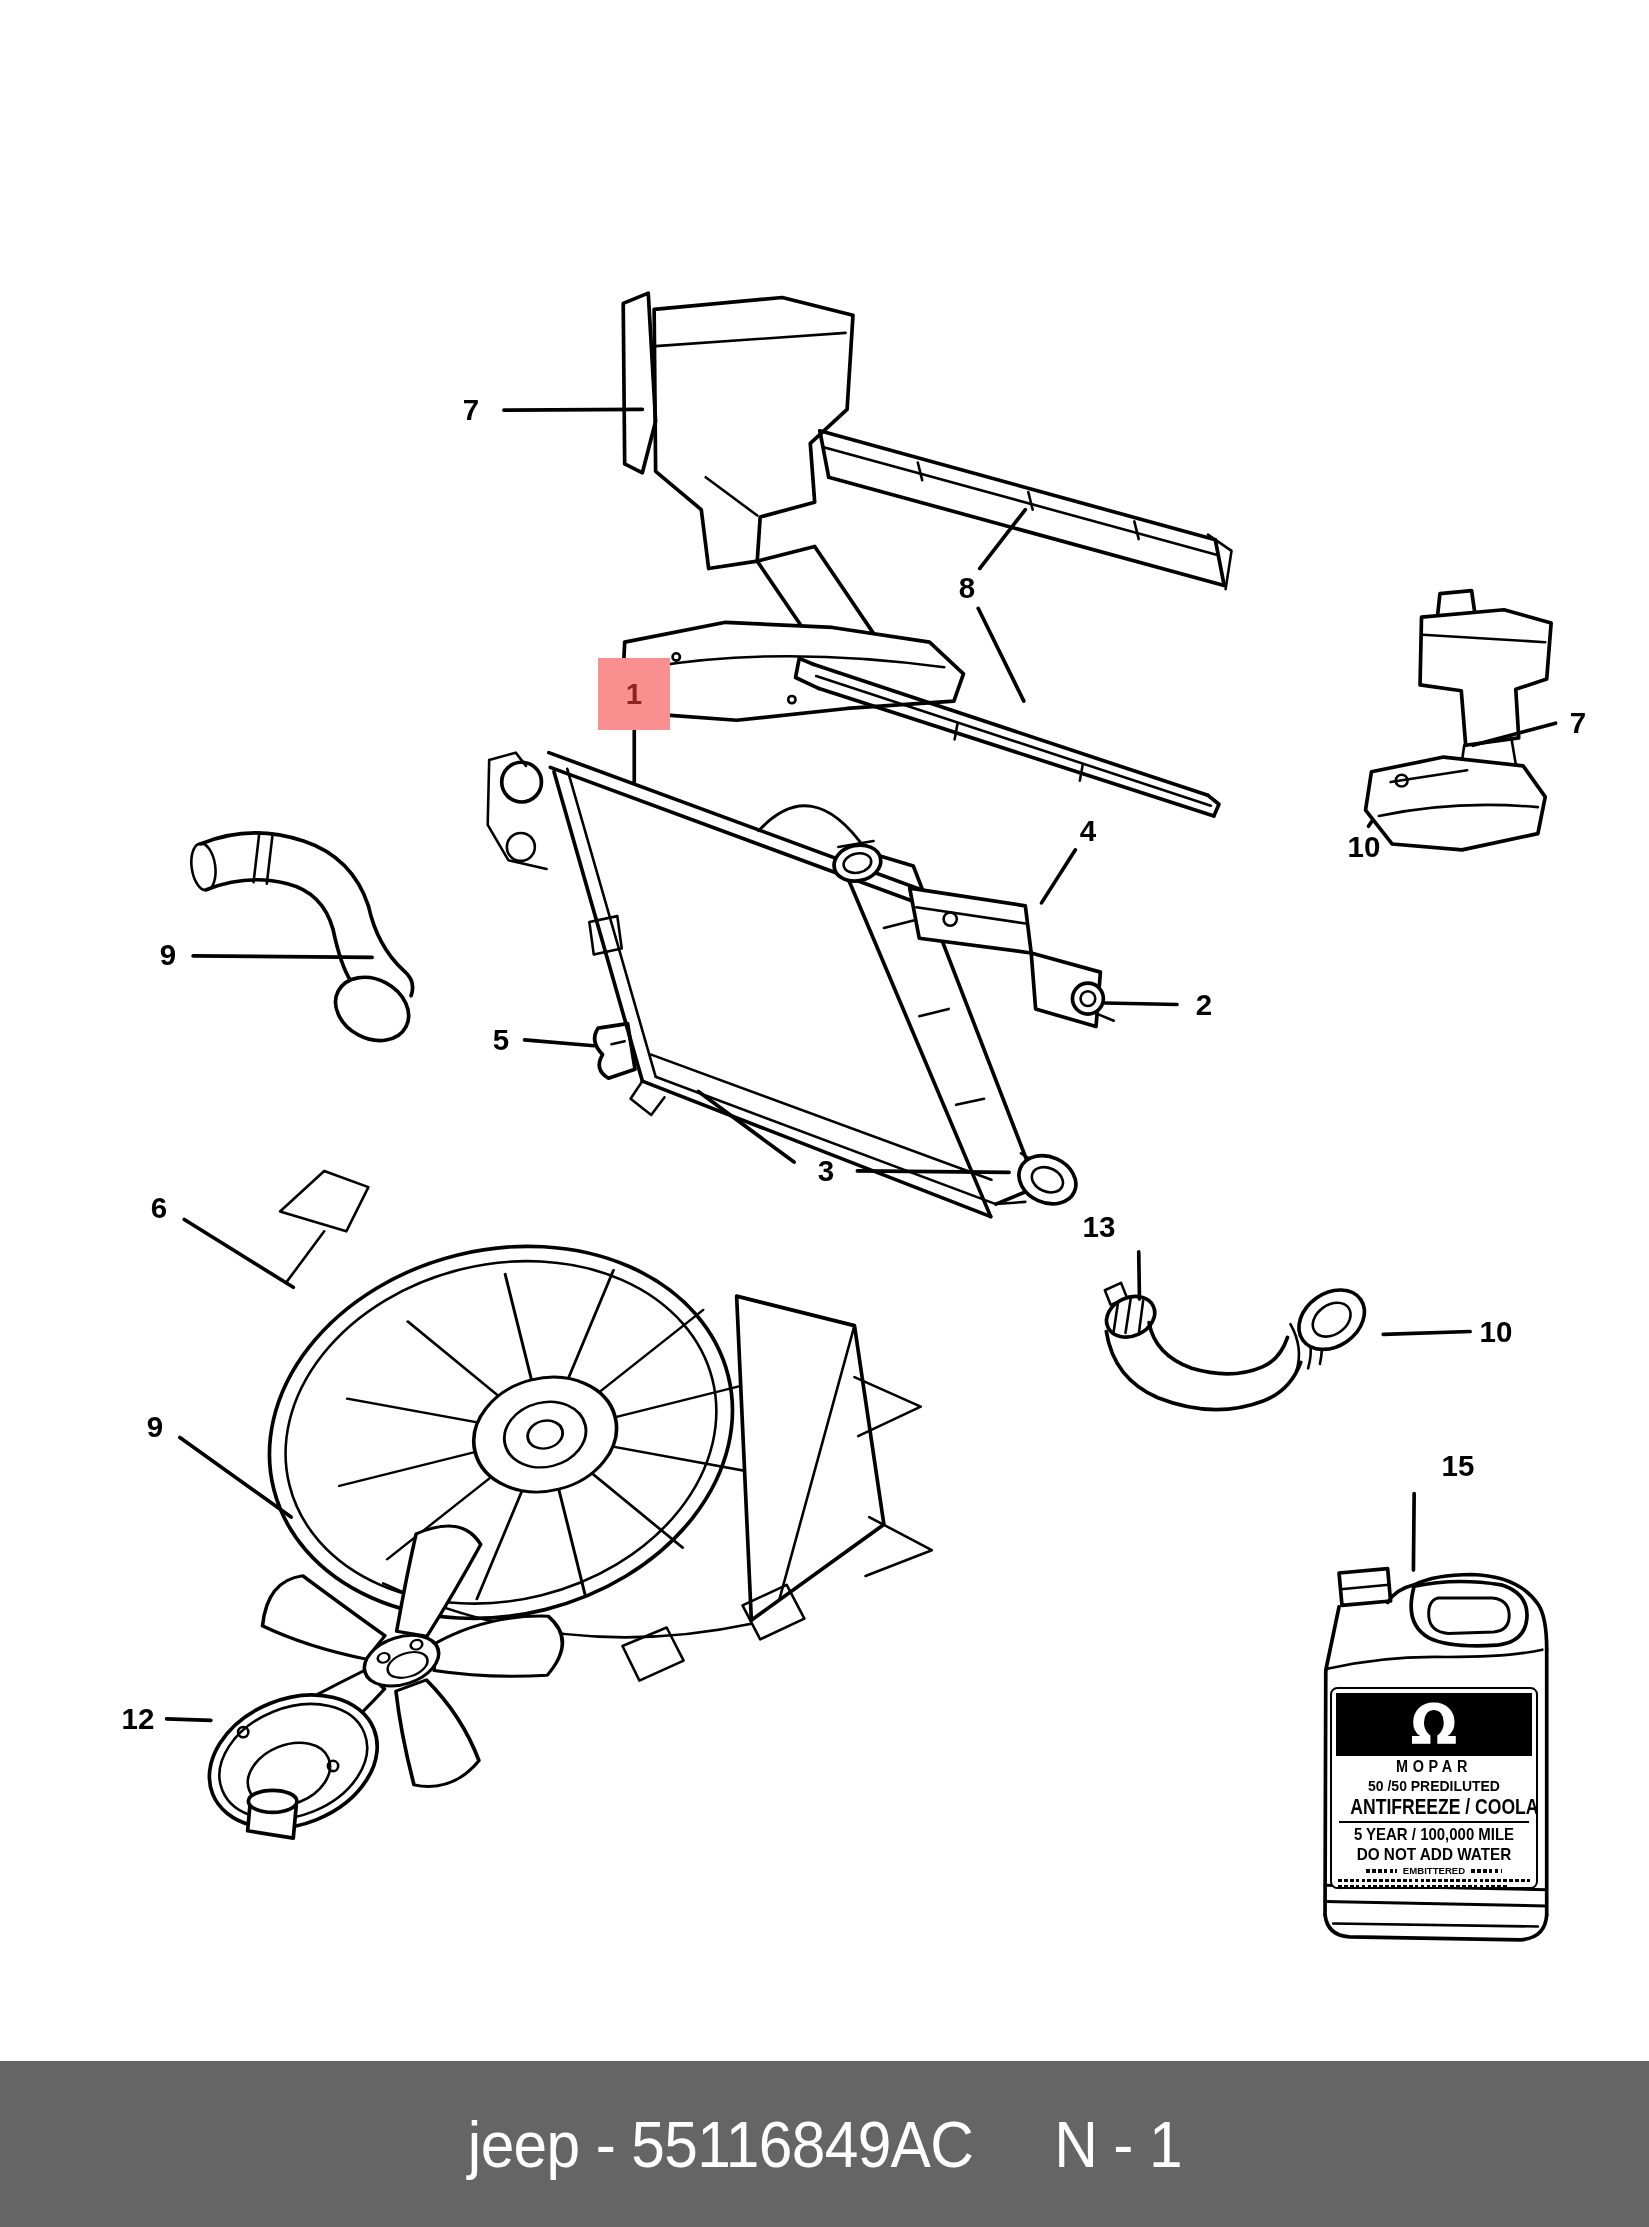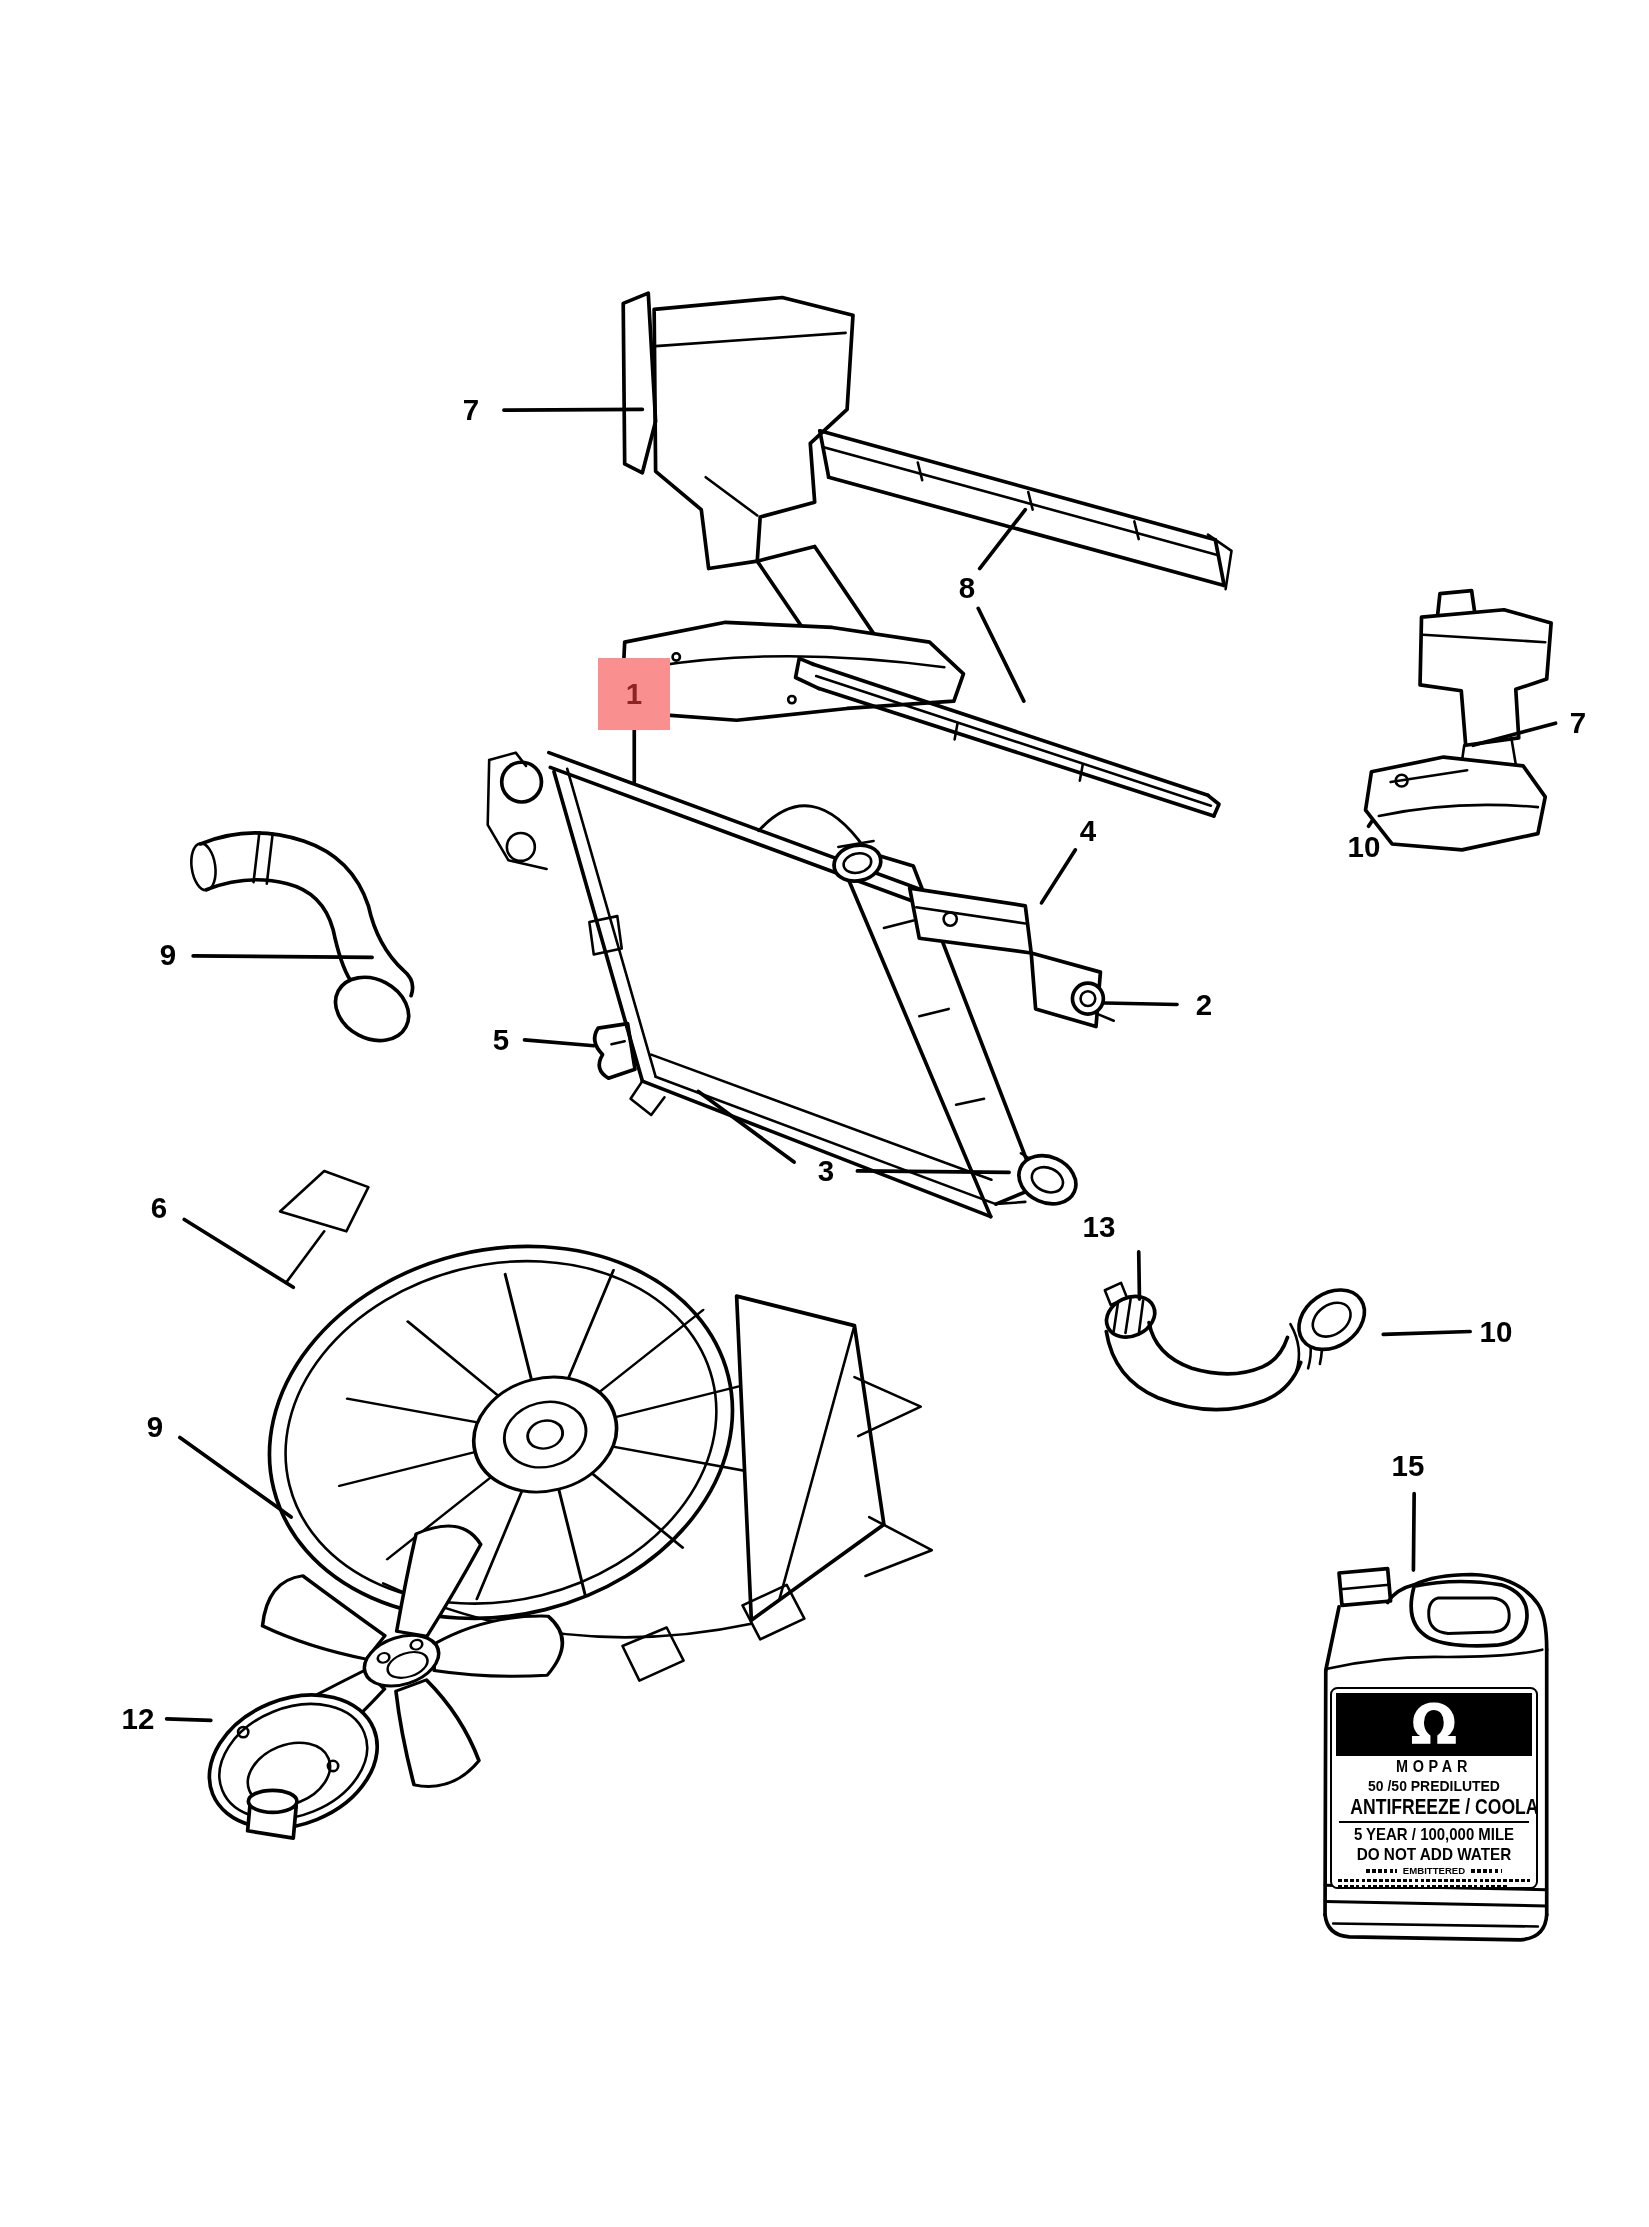--- a/index.html
+++ b/index.html
@@ -289,21 +289,21 @@
 
   <div class="callout" style="left:1088px;top:831px">4</div>
   <div class="callout" style="left:168px;top:955px">9</div>
   <div class="callout" style="left:1204px;top:1005px">2</div>
   <div class="callout" style="left:501px;top:1040px">5</div>
   <div class="callout" style="left:826px;top:1171px">3</div>
   <div class="callout" style="left:159px;top:1208px">6</div>
   <div class="callout" style="left:1099px;top:1227px">13</div>
   <div class="callout" style="left:1496px;top:1332px">10</div>
   <div class="callout" style="left:155px;top:1427px">9</div>
-  <div class="callout" style="left:1408px;top:1466px">15</div>
+  <div class="callout" style="left:1458px;top:1466px">15</div>
   <div class="callout" style="left:138px;top:1719px">12</div>
 
   <div class="jug-label">
     <div class="band">
       <span class="omega">Ω</span>
     </div>
     <div class="brand">MOPAR</div>
     <div class="l1">50 /50 PREDILUTED</div>
     <div class="l2">ANTIFREEZE / COOLANT</div>
     <div class="rule"></div>
@@ -313,15 +313,24 @@
       <span class="microbar mb-side"></span>
       <span class="note">EMBITTERED</span>
       <span class="microbar mb-side"></span>
     </div>
     <div class="fineprint">
       <div class="microbar"></div>
       <div class="microbar" style="width:88%"></div>
     </div>
   </div>
 
+  <div class="footer-bar">
+    <div class="footer-text">
+      <span>jeep</span><span> </span>
+      <span>-</span><span> </span>
+      <span>55116849AC</span>
+      <span class="gap"></span>
+      <span>N - 1</span>
+    </div>
+  </div>
 
 </div>
 
 
 </body></html>

